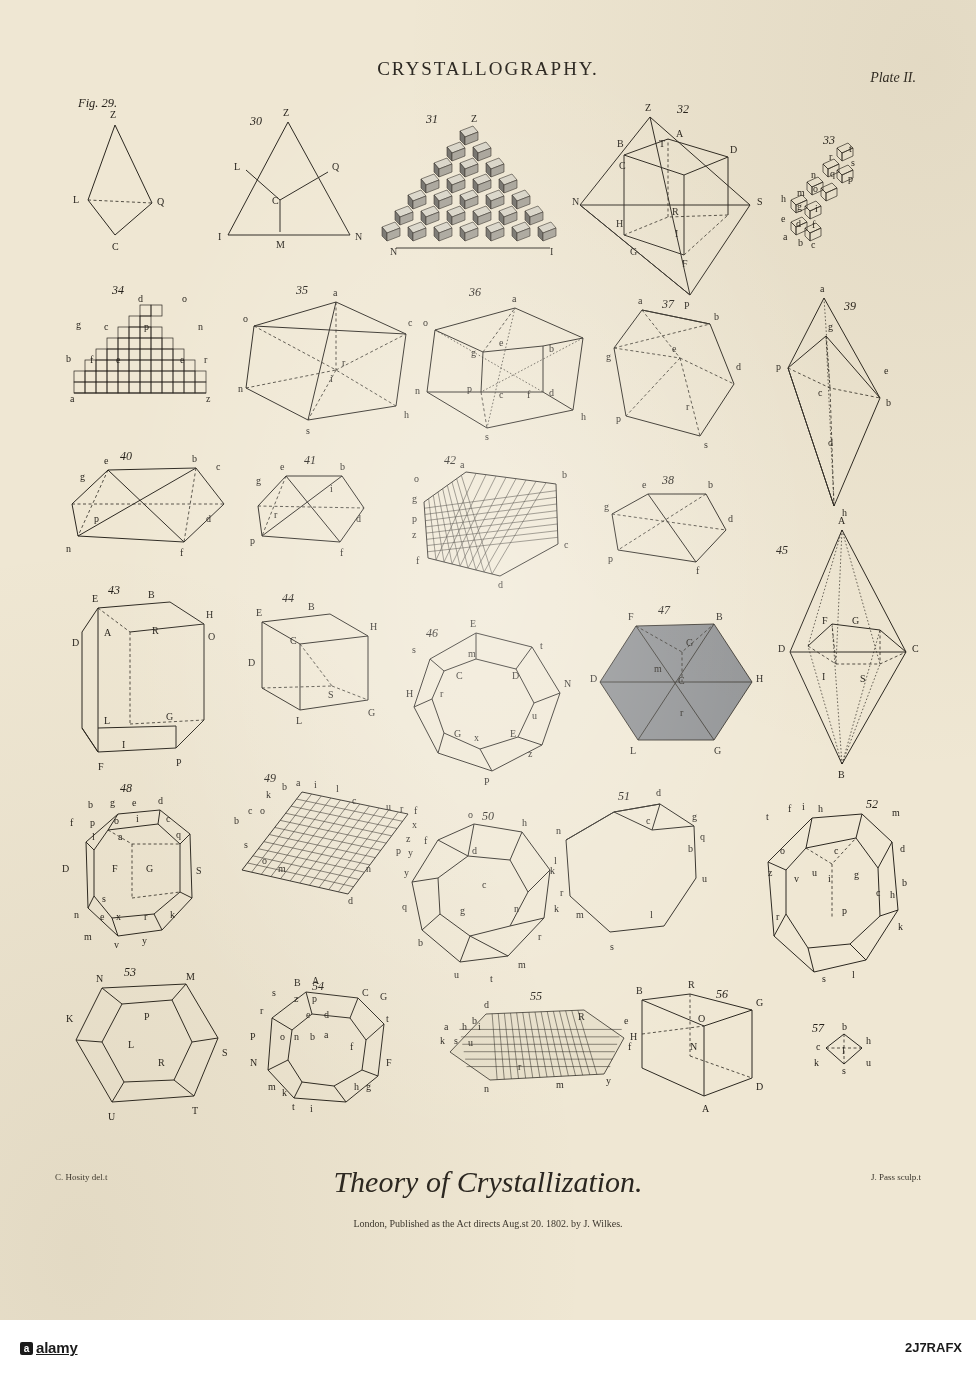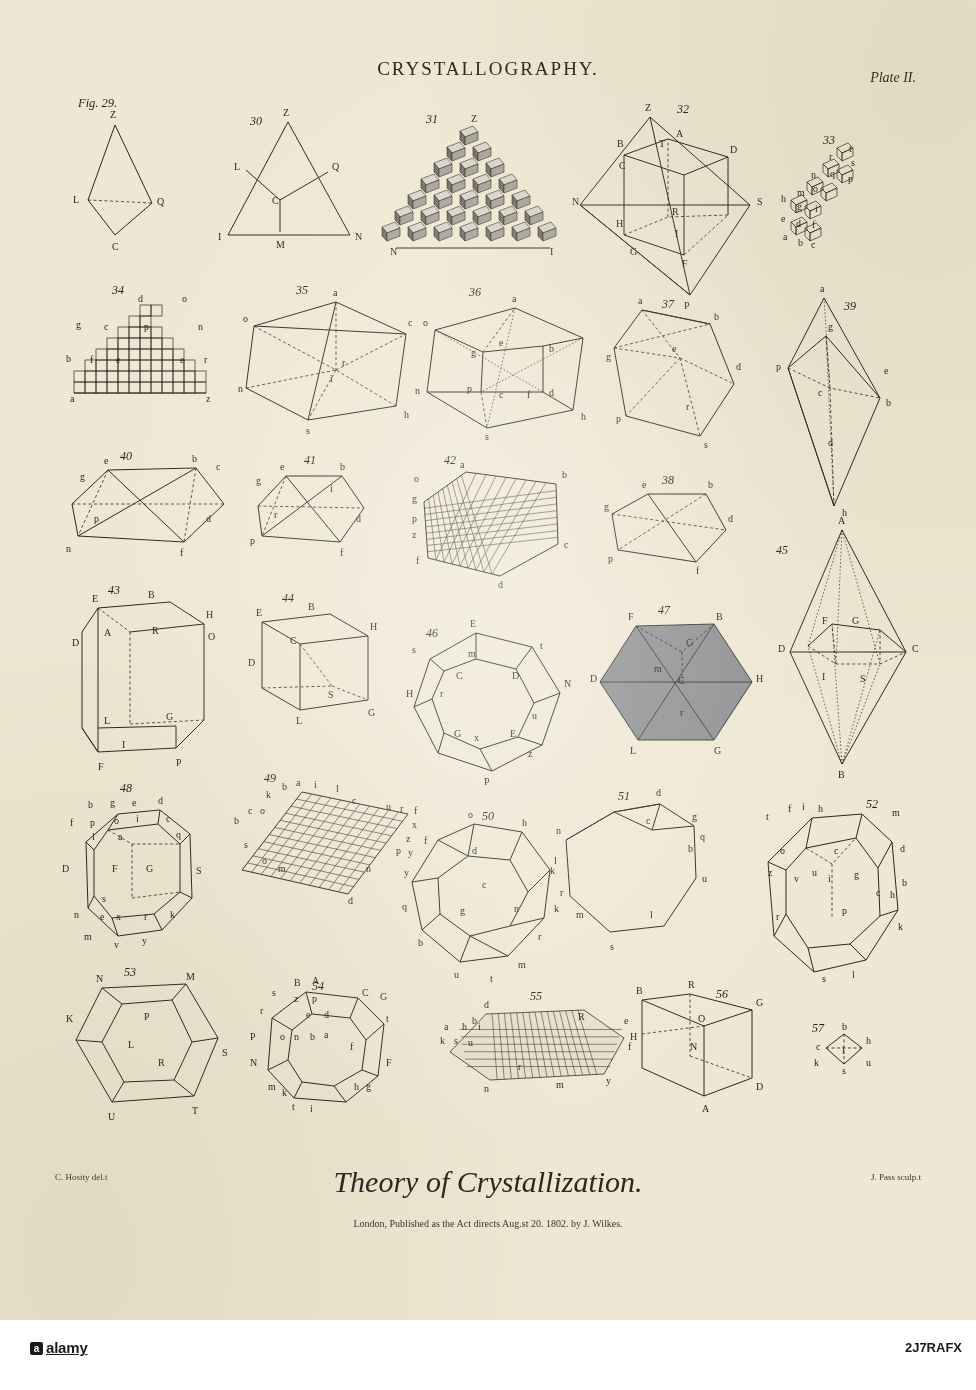--- a/index.html
+++ b/index.html
@@ -48,21 +48,21 @@
     left: 0;
     top: 1320px;
     width: 976px;
     height: 70px;
     background: #ffffff;
     border-top: 1px solid #ffffff;
   }
 
   #alamy-logo {
     position: absolute;
-    left: 30px;
+    left: 20px;
     top: 1339px;
     font-family: "Liberation Sans", sans-serif;
     font-size: 15px;
     font-weight: bold;
     color: #1a1a1a;
     letter-spacing: -0.2px;
     text-decoration: underline;
   }
   #alamy-logo .mark {
     display: inline-block;

